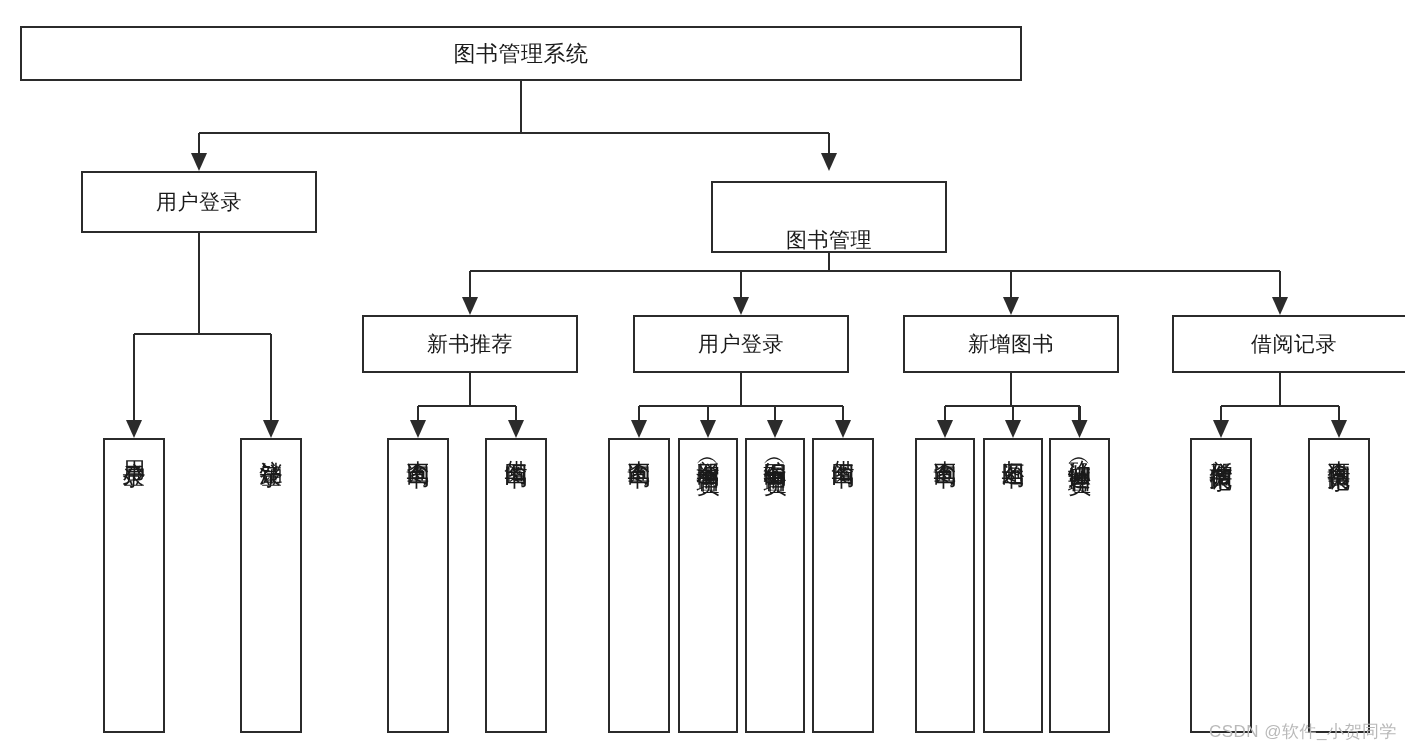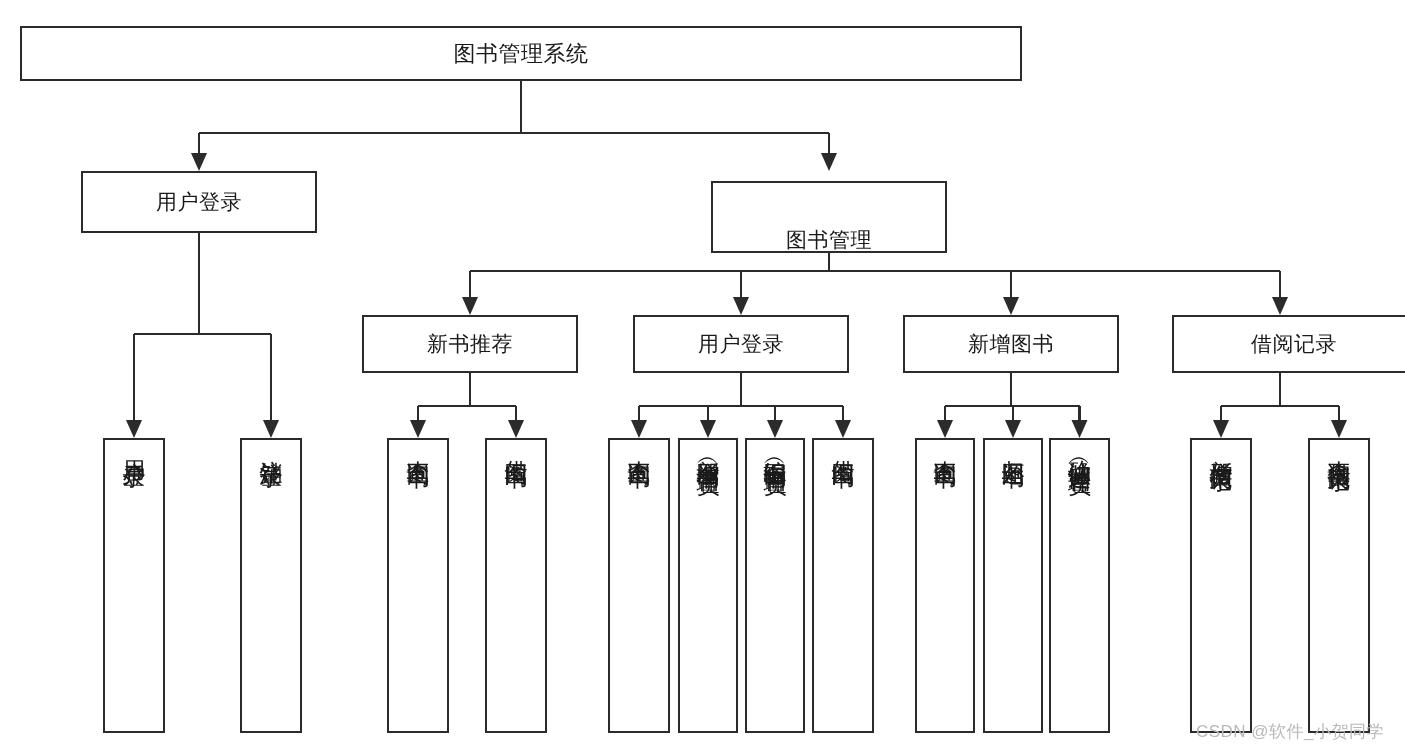--- a/index.html
+++ b/index.html
@@ -55,21 +55,21 @@
     writing-mode: vertical-rl;
     text-orientation: upright;
     letter-spacing: 2px;
     line-height: 1;
   }
   .node.root .label {
     font-size: 22px;
   }
   #watermark {
     position: absolute;
-    right: 21px;
+    right: 8px;
     bottom: 4px;
     font-size: 17px;
     color: #b9b9b9;
     white-space: nowrap;
     letter-spacing: 0.5px;
   }
 </style>
 </head>
 <body>
 

